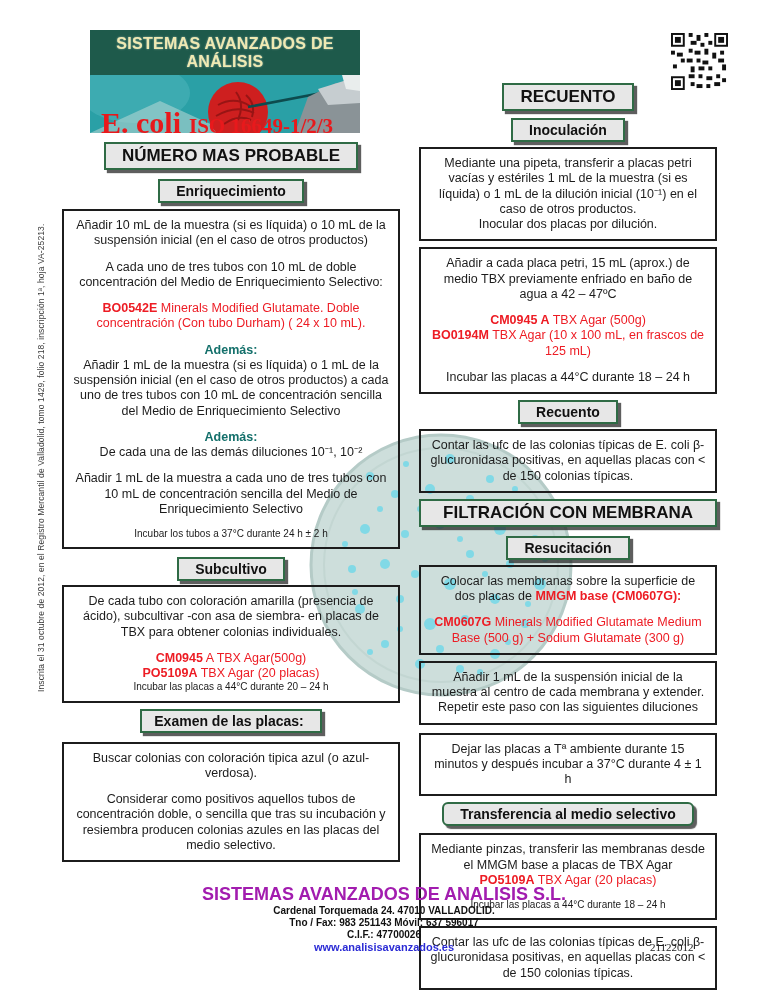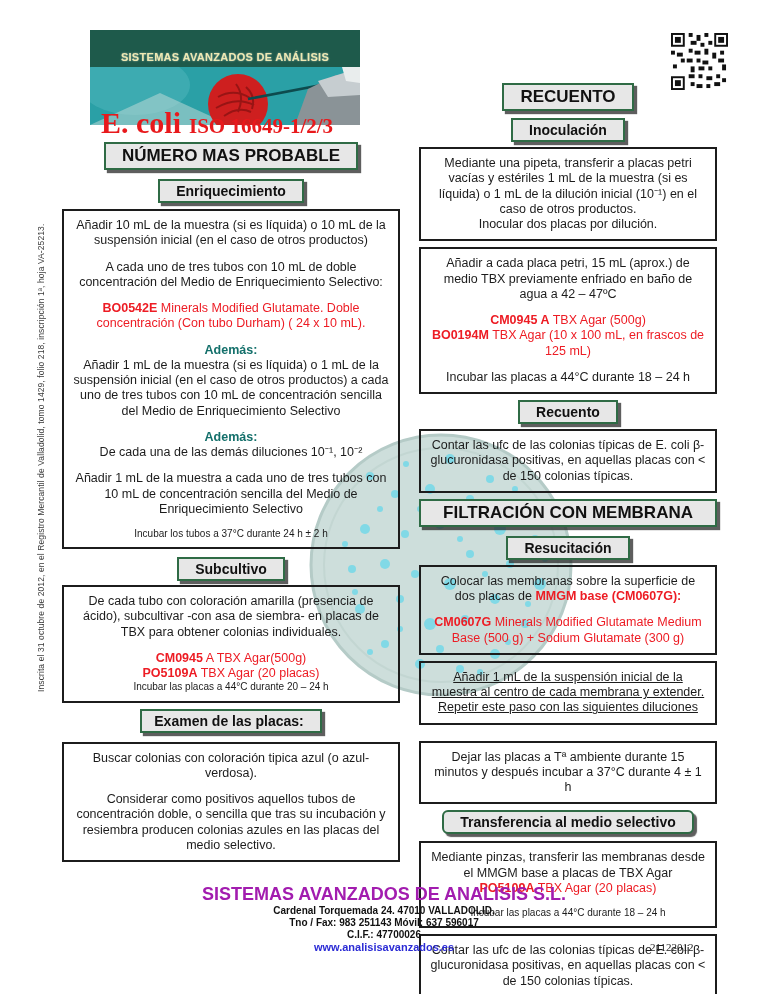--- a/index.html
+++ b/index.html
@@ -6,22 +6,22 @@
   .page{position:relative;width:768px;height:994px;background:#fff;overflow:hidden;
         font-family:"Liberation Sans",sans-serif;color:#1c1c1c;}
 
   
   .registry{position:absolute;left:36px;top:692px;width:392px;
             transform:rotate(-90deg);transform-origin:0 0;
             font-size:8.5px;color:#3a3a3a;letter-spacing:0.1px;white-space:nowrap;}
 
   
   .banner{position:absolute;left:90px;top:30px;width:270px;}
-  .banner-bar{background:#1e5a4b;color:#efe9b2;font-weight:bold;font-size:11px;
-              text-align:center;padding:21px 2px 4px;letter-spacing:0.3px;
+  .banner-bar{background:#1e5a4b;color:#efe9b2;font-weight:bold;font-size:16px;
+              text-align:center;padding:5px 2px 4px;letter-spacing:0.3px;
               text-shadow:0 0 2px rgba(255,255,255,0.55);}
   .banner-img{display:block;}
 
   .qr{position:absolute;left:671px;top:33px;width:57px;height:57px;}
 
   .title{position:absolute;left:101px;top:106px;color:#e8191c;
          font-family:"Liberation Serif",serif;font-weight:bold;white-space:nowrap;}
   .title .main{font-size:30px;}
   .title .iso{font-size:21px;margin-left:8px;}
 
@@ -240,21 +240,21 @@
     </div>
 
     <div class="hdr hdr-lg hdr-wide" style="margin-bottom:9px;">FILTRACIÓN CON MEMBRANA</div>
     <div class="hdr hdr-md" style="margin-bottom:5px;">Resucitación</div>
 
     <div class="box">
       <p><span>Colocar las membranas sobre la superficie de dos placas de  </span><span class="red code">MMGM base (CM0607G):</span></p>
       <p class="red"><span class="code">CM0607G</span><span> Minerals Modified Glutamate Medium Base (500 g) + Sodium Glutamate (300 g)</span></p>
     </div>
 
-    <div class="box" style="margin-bottom:16px;text-decoration:underline;">
+    <div class="box" style="margin-bottom:8px;">
       <p class="tight">Añadir 1 mL de la suspensión inicial de la muestra al centro de cada membrana y extender.</p>
       <p>Repetir este paso con las siguientes diluciones</p>
     </div>
 
     <div class="box">
       <p>Dejar las placas a Tª ambiente durante 15 minutos y después incubar  a 37°C durante 4 ± 1 h</p>
     </div>
 
     <div class="hdr hdr-md" style="margin-bottom:7px;border-radius:6px;">Transferencia al medio selectivo</div>
 

